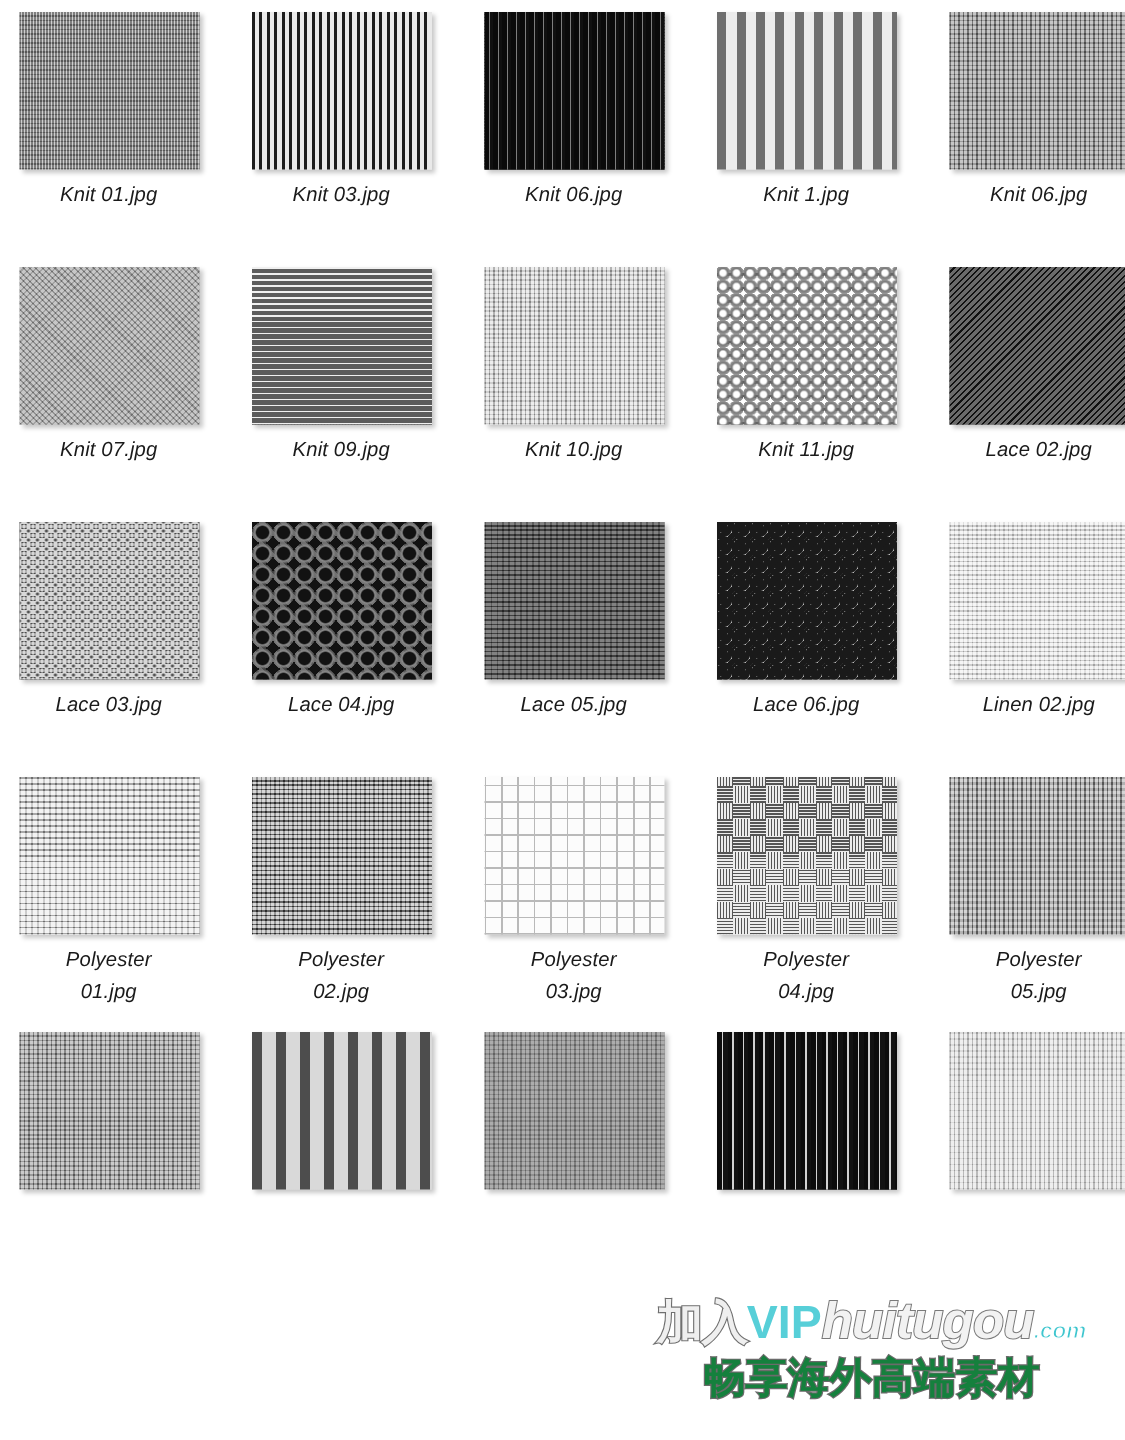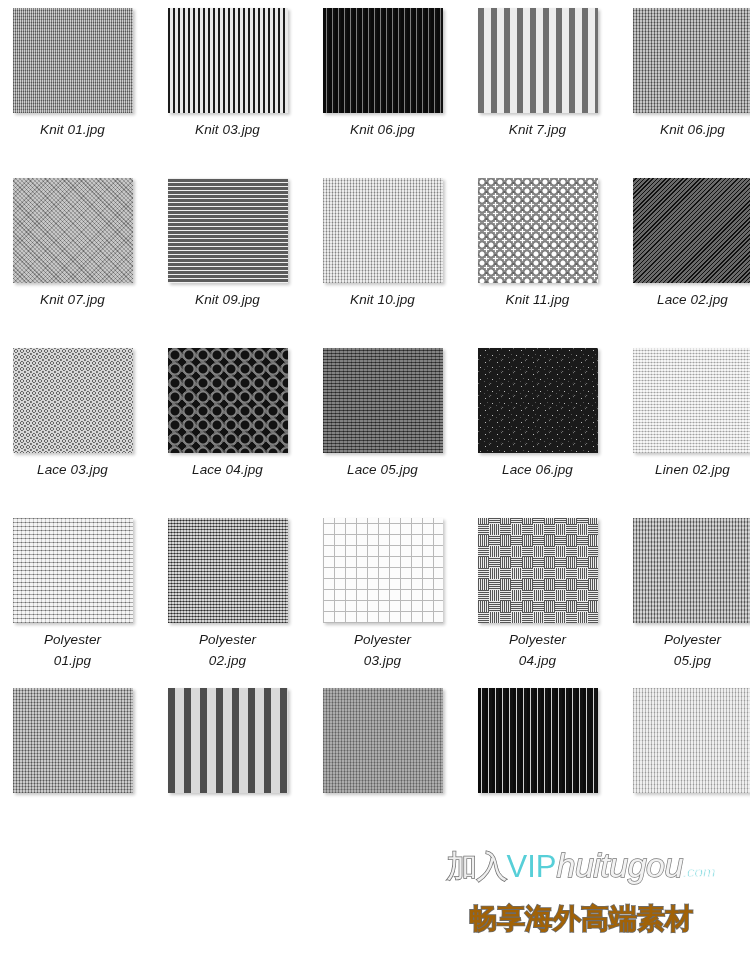--- a/index.html
+++ b/index.html
@@ -268,21 +268,21 @@
     bottom: 22px;
     width: 322px;
     pointer-events: none;
     user-select: none;
     z-index: 30;
     text-align: center;
   }
   .wm-line1 {
     display: block;
     font-size: 31px;
-    font-weight: normal;
+    font-weight: bold;
     line-height: 1.0;
     white-space: nowrap;
     font-family: "Liberation Sans", sans-serif;
     margin-top: 35px;
   }
   .wm-cn {
     color: #efefef;
     -webkit-text-stroke: 1.5px #6f6f6f;
     paint-order: stroke fill;
     letter-spacing: -1px;
@@ -301,24 +301,24 @@
     letter-spacing: -0.5px;
   }
   .wm-com {
     color: #3fc6cf;
     font-size: 15px;
     font-style: italic;
     -webkit-text-stroke: 0.8px #ffffff;
   }
   .wm-line2 {
     display: block;
-    margin-top: 18px;
+    margin-top: 2px;
     font-size: 28px;
     font-weight: bold;
-    color: #a16207;
+    color: #15803d;
     -webkit-text-stroke: 1.6px #6b6b6b;
     paint-order: stroke fill;
     letter-spacing: 0px;
     white-space: nowrap;
     font-family: "Liberation Sans", sans-serif;
   }
 </style>
 </head>
 <body>
 
@@ -330,21 +330,21 @@
     <div class="file-cell">
       <div class="thumb p-knit03"></div>
       <div class="file-label">Knit 03.jpg</div>
     </div>
     <div class="file-cell">
       <div class="thumb p-knit04"></div>
       <div class="file-label">Knit 06.jpg</div>
     </div>
     <div class="file-cell">
       <div class="thumb p-knit05"></div>
-      <div class="file-label">Knit 7.jpg</div>
+      <div class="file-label">Knit 1.jpg</div>
     </div>
     <div class="file-cell">
       <div class="thumb p-knit06"></div>
       <div class="file-label">Knit 06.jpg</div>
     </div>
     <div class="file-cell">
       <div class="thumb p-knit07"></div>
       <div class="file-label">Knit 07.jpg</div>
     </div>
     <div class="file-cell">

